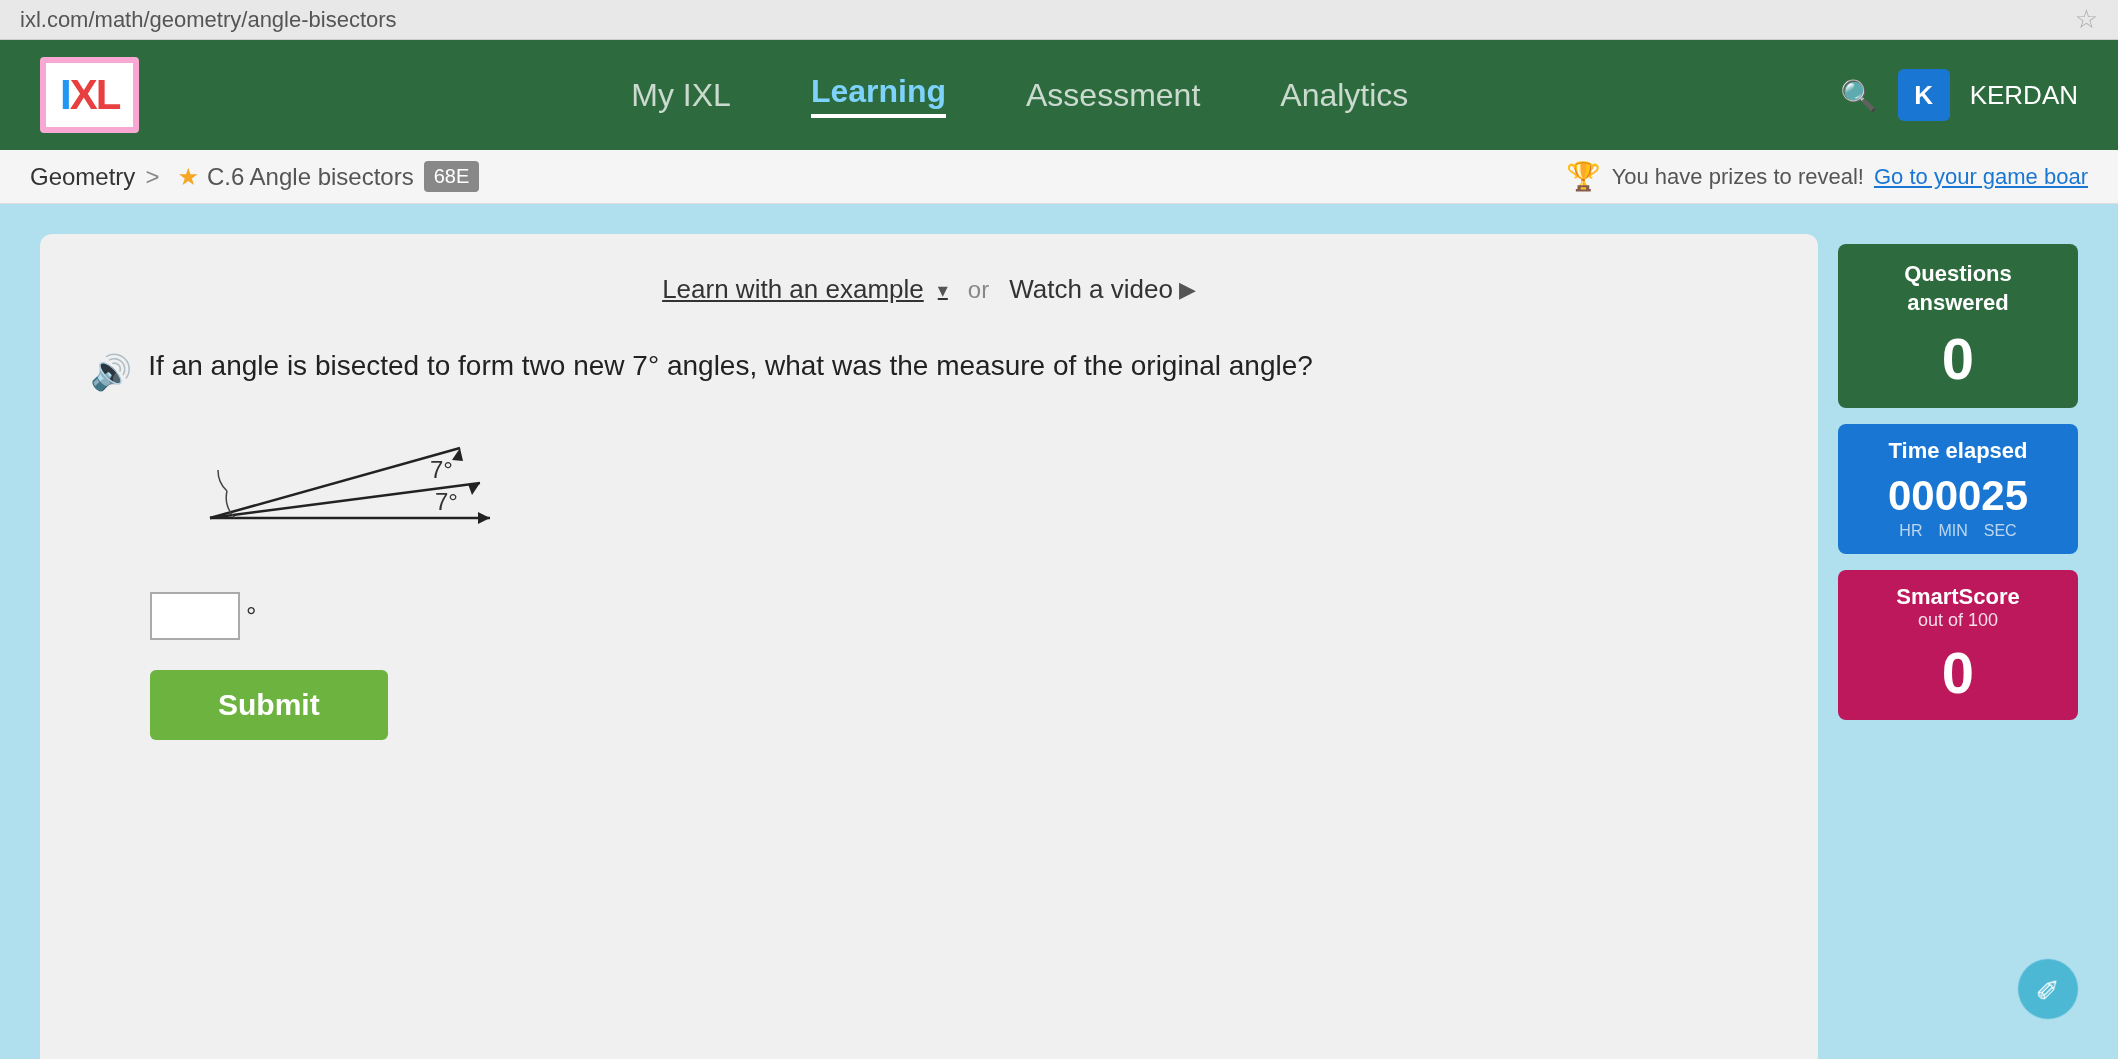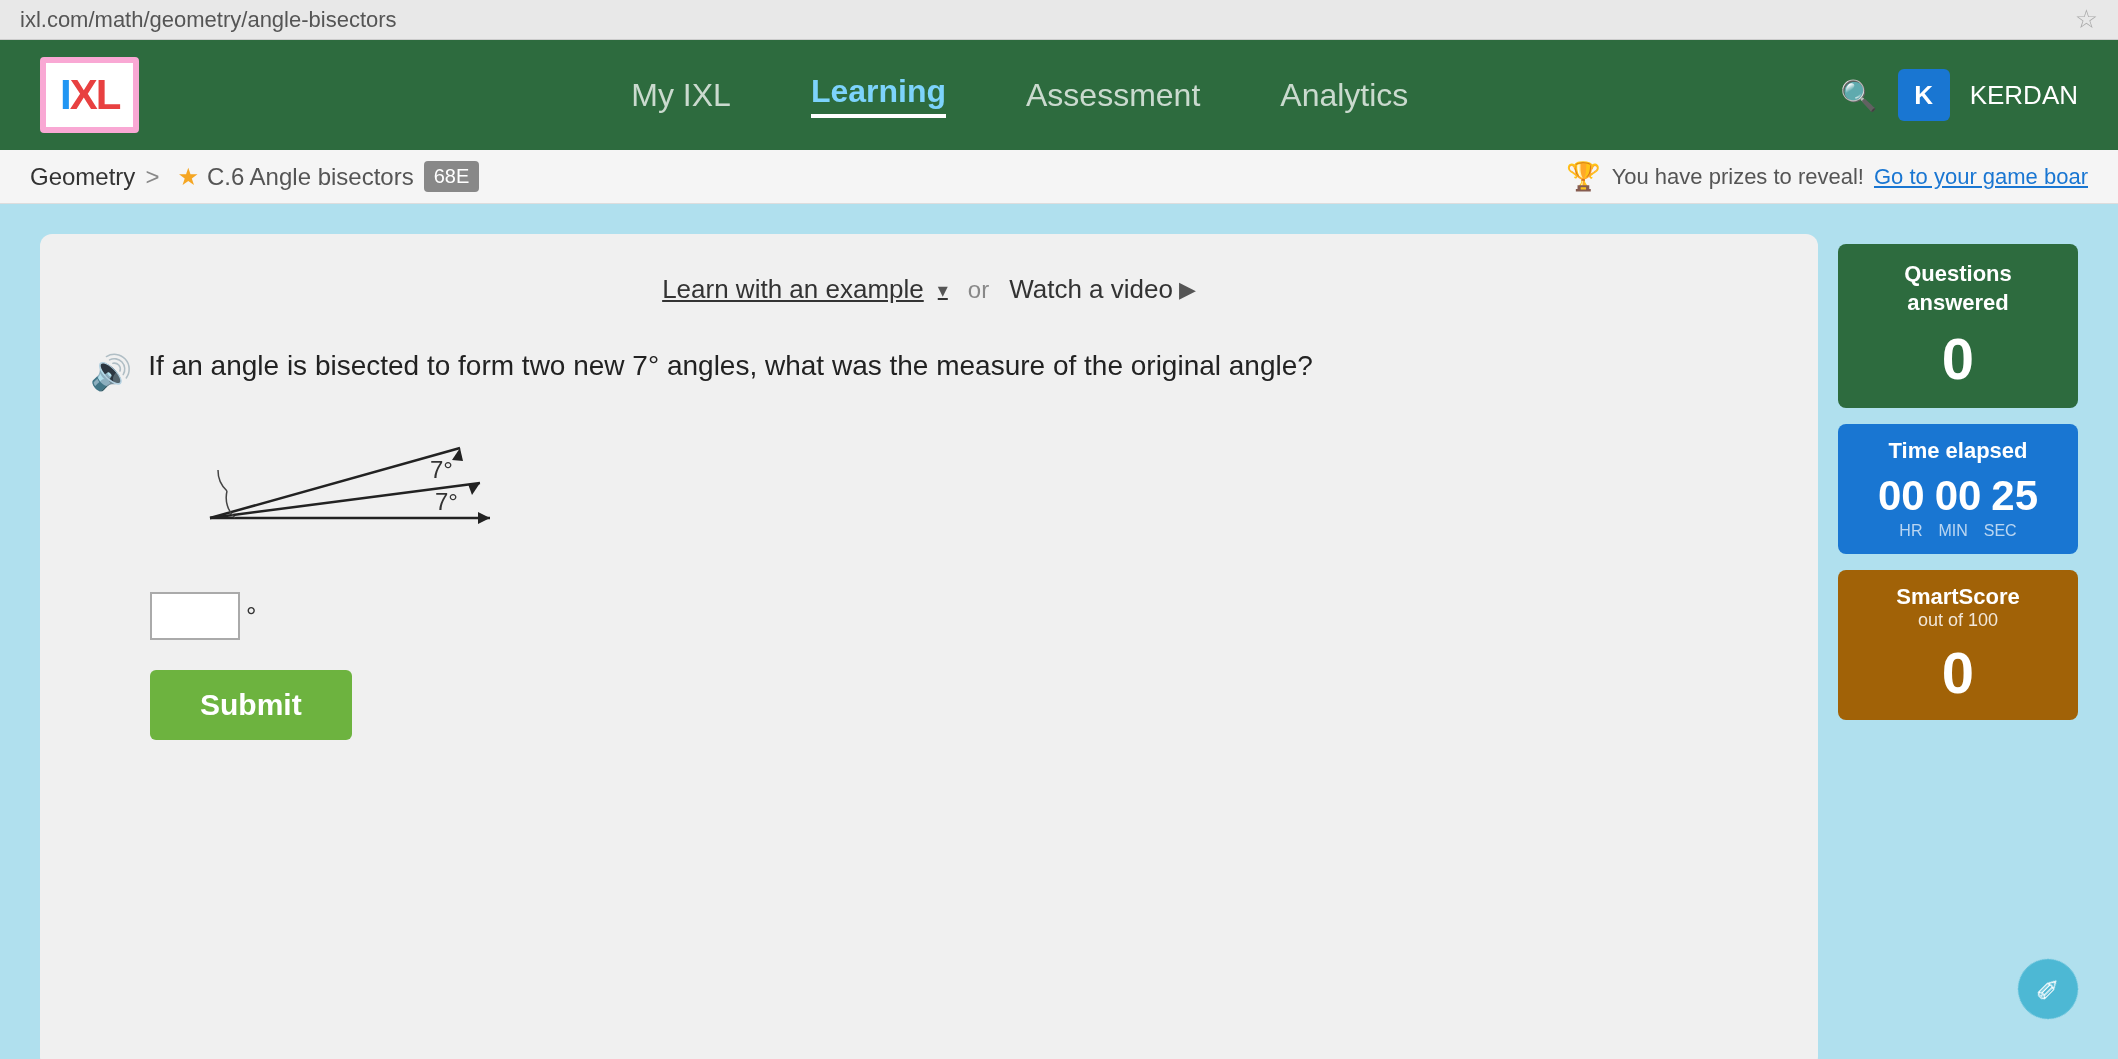--- a/index.html
+++ b/index.html
@@ -188,21 +188,21 @@
       outline: none;
     }
     .degree-symbol { font-size: 26px; color: #333; }
 
     
     .submit-btn {
       background: #6db33f;
       color: white;
       border: none;
       border-radius: 6px;
-      padding: 18px 50px;
+      padding: 18px 68px;
       font-size: 30px;
       cursor: pointer;
       font-weight: bold;
       margin-left: 60px;
     }
 
     
     .right-sidebar {
       width: 240px;
       display: flex;
@@ -225,35 +225,34 @@
       color: white;
       border-radius: 8px;
       padding: 14px 20px;
       text-align: center;
     }
     .te-label { font-size: 22px; font-weight: bold; }
     .time-values {
       display: flex;
       justify-content: center;
       align-items: flex-end;
-      gap: 10px;
       margin-top: 8px;
     }
     .time-num { font-size: 42px; font-weight: bold; }
     .time-unit-row {
       display: flex;
       justify-content: center;
       gap: 16px;
       font-size: 16px;
       color: rgba(255,255,255,0.7);
       margin-top: 2px;
     }
 
     .smartscore-box {
-      background: #a16207;
+      background: #be185d;
       color: white;
       border-radius: 8px;
       padding: 14px 20px;
       text-align: center;
     }
     .ss-label { font-size: 22px; font-weight: bold; }
     .ss-sublabel { font-size: 18px; color: rgba(255,255,255,0.85); }
     .ss-value { font-size: 58px; font-weight: bold; margin-top: 8px; }
 
     

